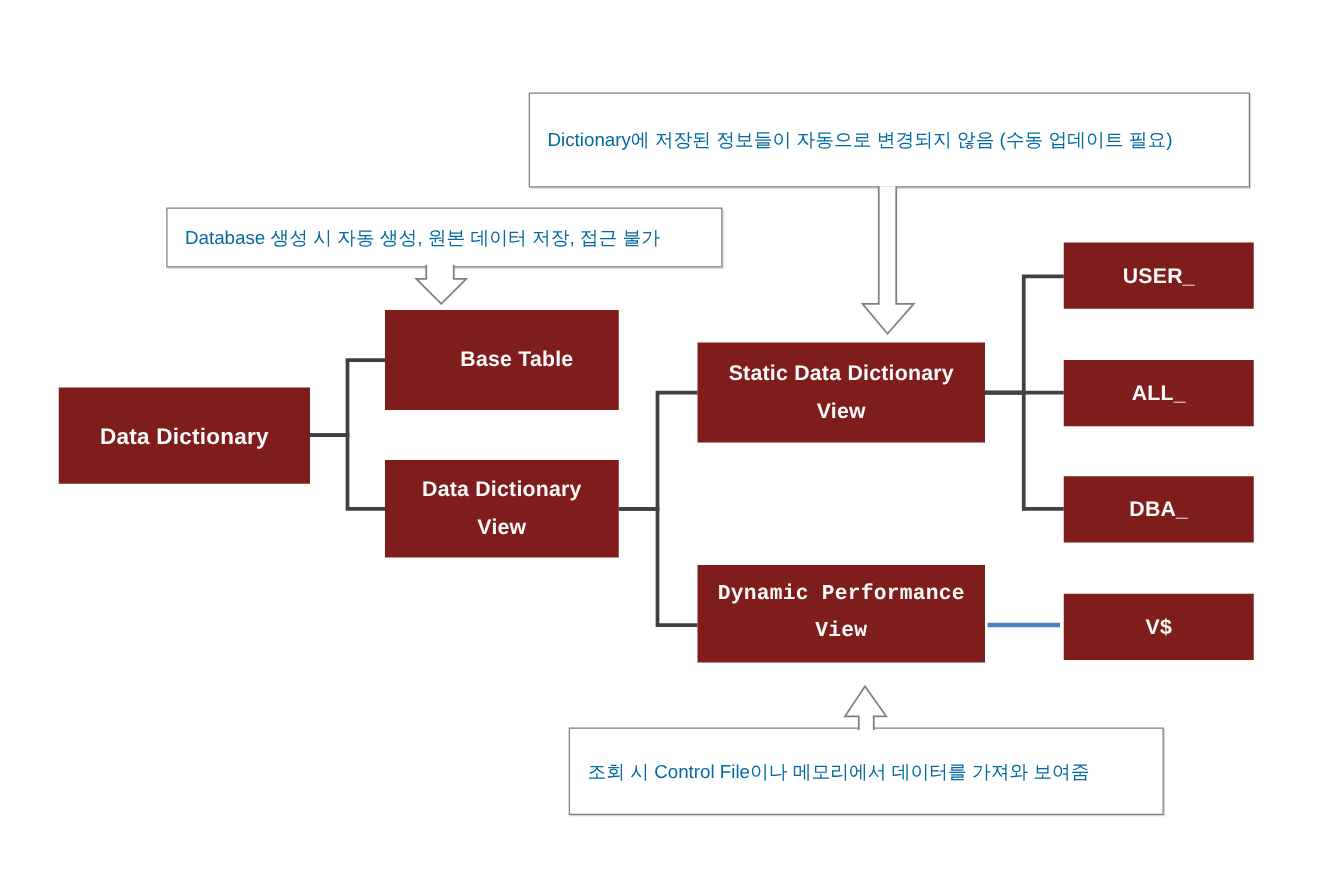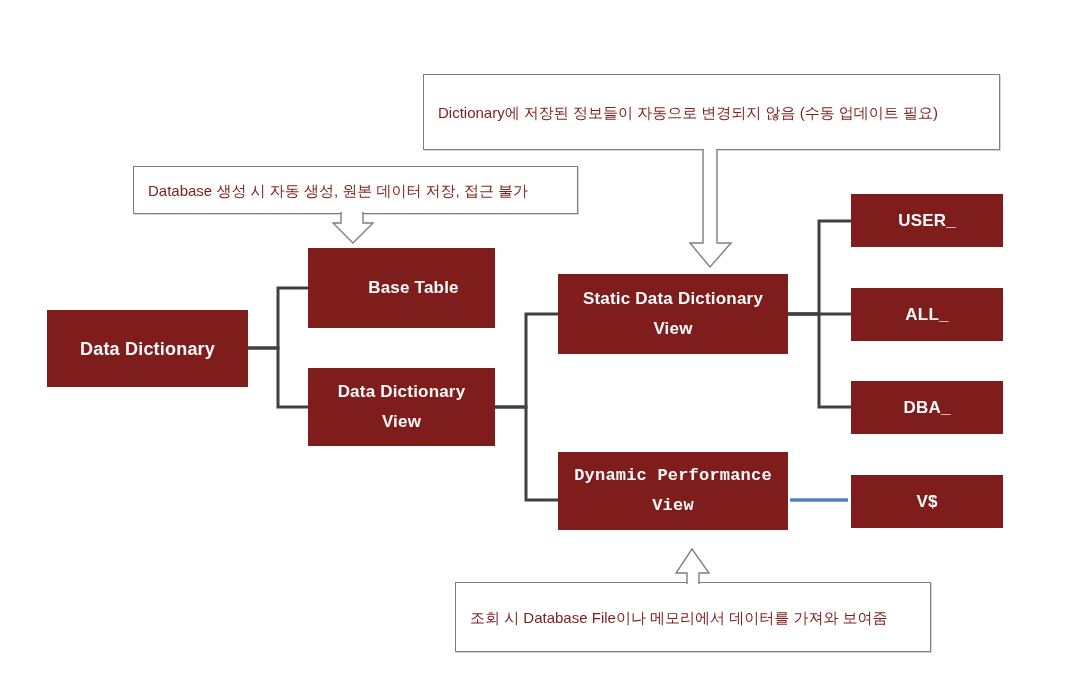--- a/index.html
+++ b/index.html
@@ -26,21 +26,21 @@
   .node-static  { left:558px; top:274px; width:230px; height:80px; }
   .node-dynamic { left:558px; top:452px; width:230px; height:78px;font-family:Liberation Mono, monospace; }
   .node-user    { left:851px; top:194px; width:152px; height:53px; }
   .node-all     { left:851px; top:288px; width:152px; height:53px; }
   .node-dba     { left:851px; top:381px; width:152px; height:53px; }
   .node-v       { left:851px; top:475px; width:152px; height:53px; }
 
   .callout {
     position:absolute; z-index:3;
     background:#ffffff; border:1px solid #7f7f7f;
-    color:#7f1d1d; font-size:15px;
+    color:#0369a1; font-size:15px;
     display:flex; flex-direction:column; justify-content:center;
     padding:0 14px; line-height:29px;
     box-shadow:1px 1px 0 rgba(160,160,160,0.45);
   }
   .callout-static  { left:423px; top:74px;  width:577px; height:76px; }
   .callout-base    { left:133px; top:166px; width:445px; height:48px; }
   .callout-dynamic { left:455px; top:582px; width:476px; height:70px; }
   .callout .line { white-space:nowrap; }
 </style>
 </head>
@@ -92,21 +92,21 @@
     <span>V$</span>
   </div>
 
   <div class="callout callout-static">
     <div class="line">Dictionary에 저장된 정보들이 자동으로 변경되지 않음 (수동 업데이트 필요)</div>
   </div>
   <div class="callout callout-base">
     <div class="line">Database 생성 시 자동 생성, 원본 데이터 저장, 접근 불가</div>
   </div>
   <div class="callout callout-dynamic">
-    <div class="line">조회 시 Database File이나 메모리에서 데이터를 가져와 보여줌</div>
+    <div class="line">조회 시 Control File이나 메모리에서 데이터를 가져와 보여줌</div>
   </div>
 
   <svg class="layer arrow-layer" viewBox="0 0 1069 700">
     <g fill="#ffffff" stroke="#7f7f7f" stroke-width="1.4" stroke-linejoin="miter">
       <path d="M703,149 L703,243 L690,243 L710,267 L731,243 L717,243 L717,149"></path>
       <path d="M341,212 L341,223 L333,223 L353,243 L373,223 L363,223 L363,212"></path>
       <path d="M687,584 L687,573 L676,573 L692,549 L709,573 L699,573 L699,584"></path>
     </g>
   </svg>
 

